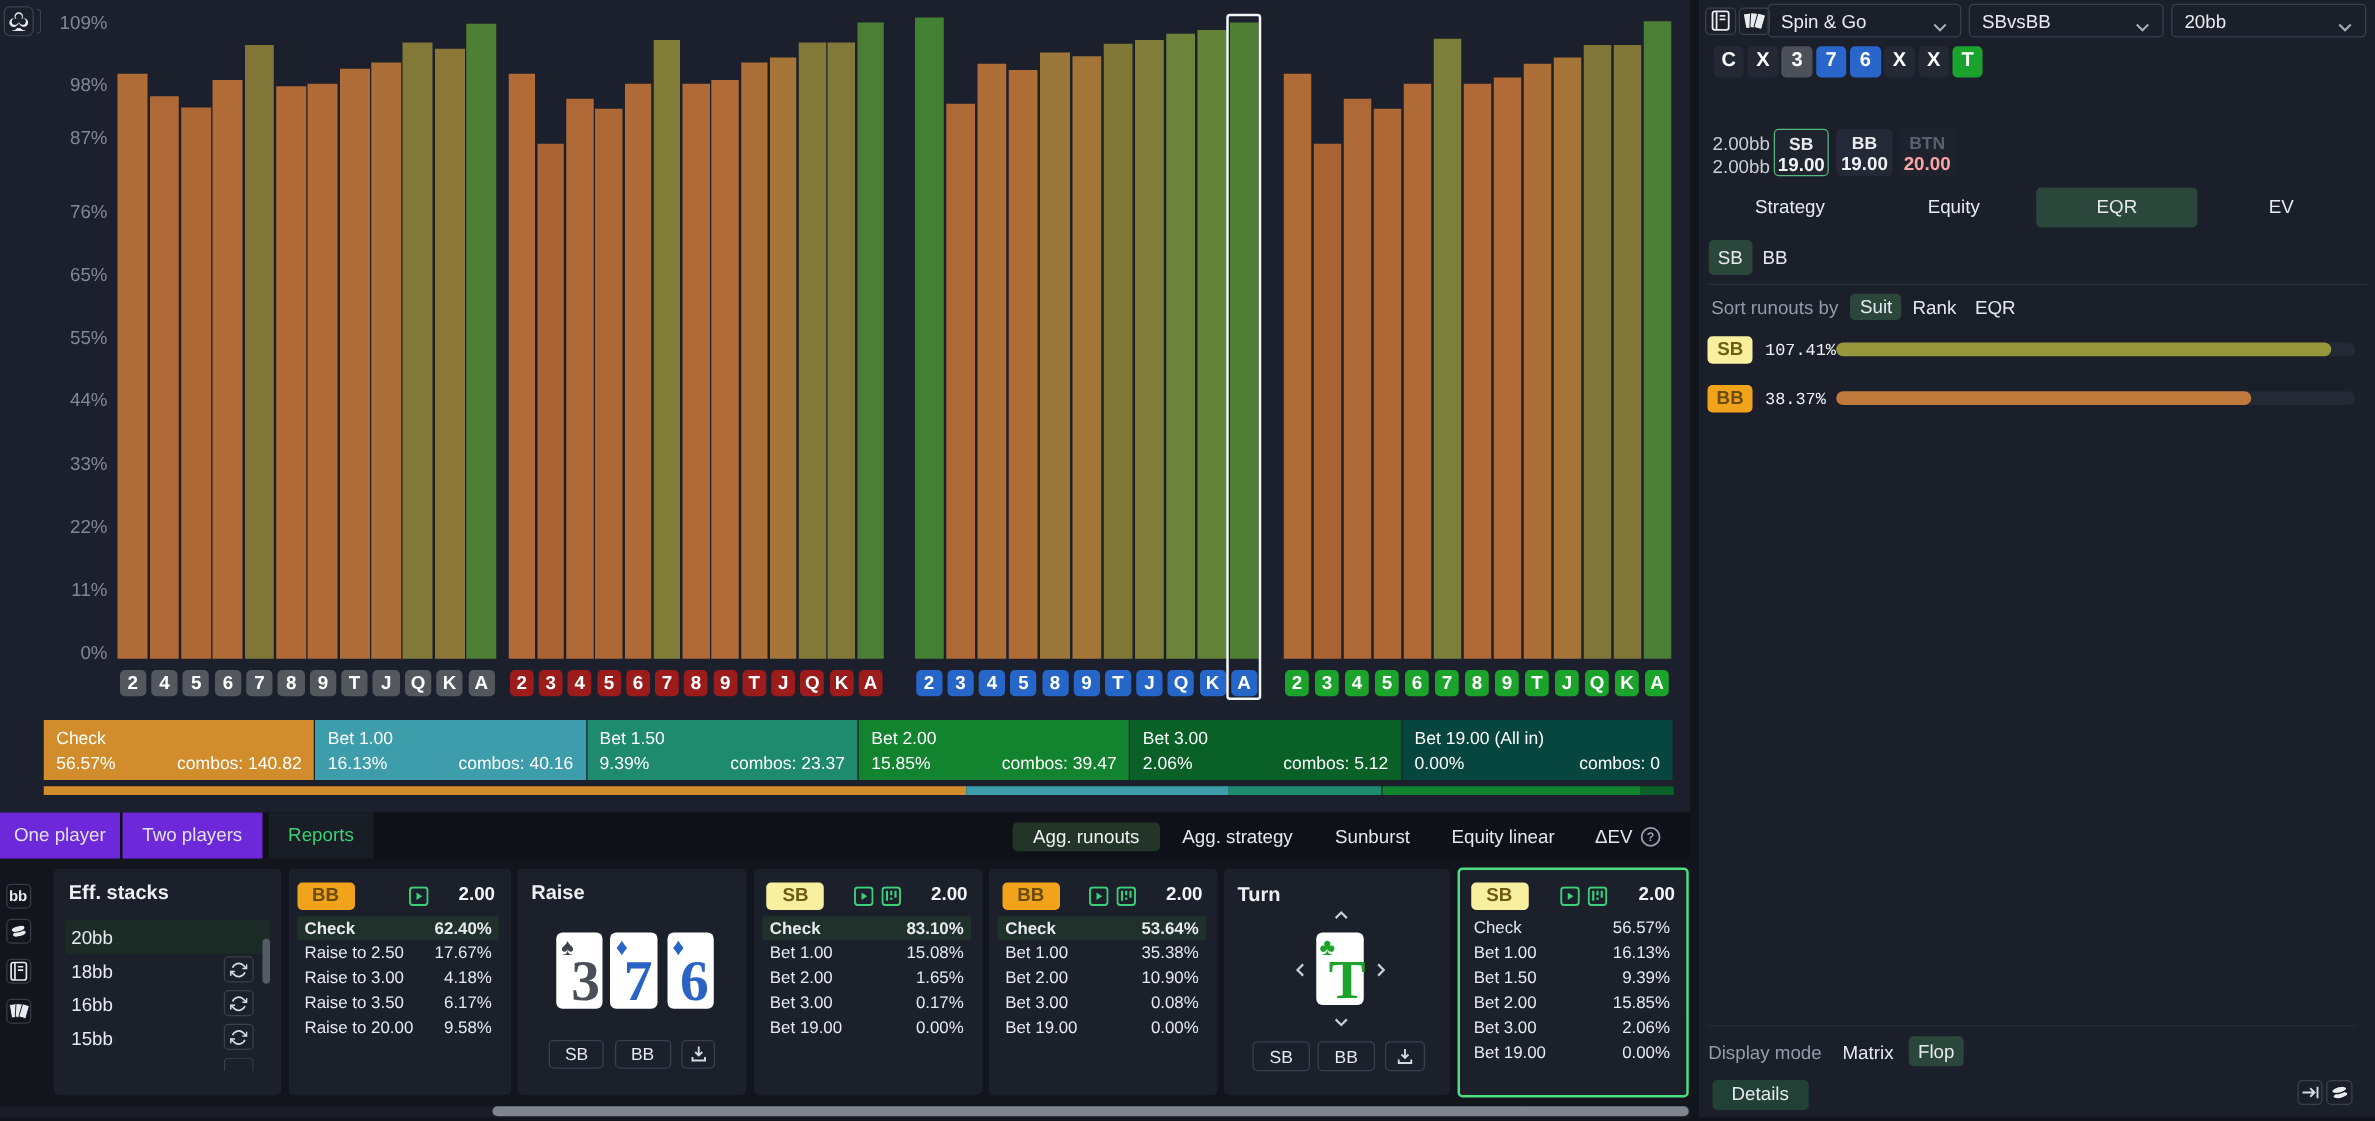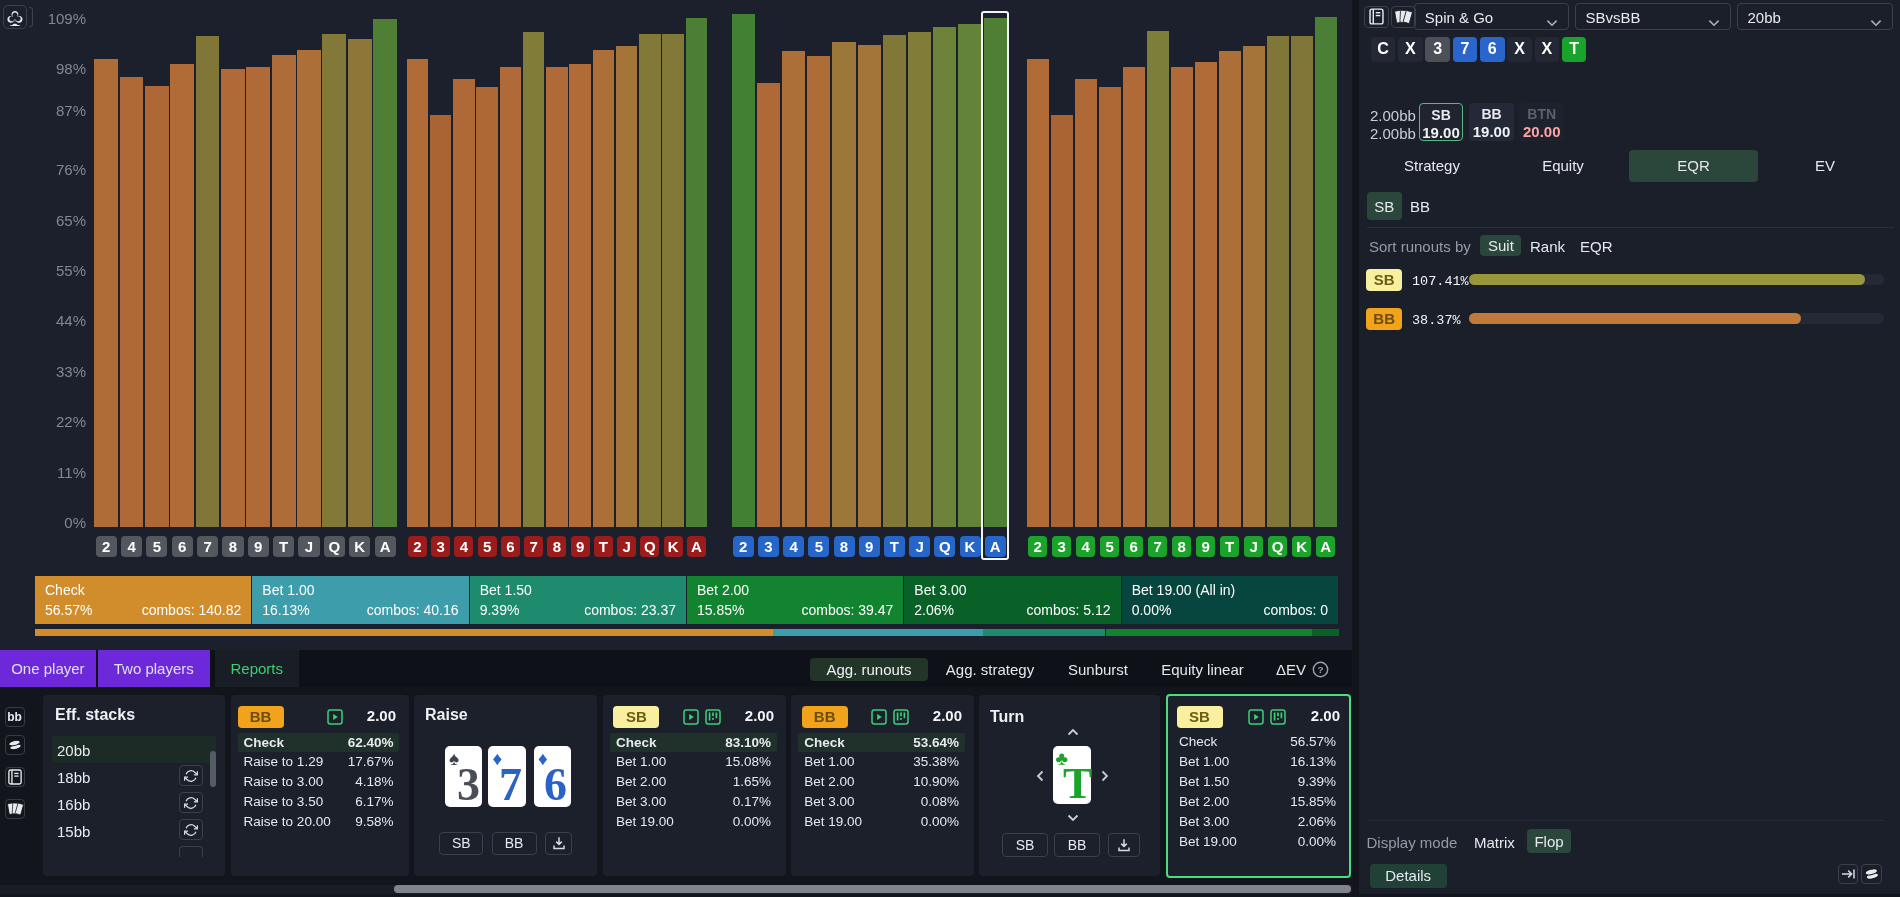--- a/index.html
+++ b/index.html
@@ -317,21 +317,21 @@
 <div class="picon" style="left:327px;top:709px"><svg width="16" height="16" viewBox="0 0 16 16">
         <rect x="1" y="1" width="14" height="14" rx="2.2" fill="none" stroke="#3ecf7a" stroke-width="1.5"></rect>
         <path d="M6.2 5 L10.8 8 L6.2 11 Z" fill="#3ecf7a"></path>
       </svg></div>
 <div class="amount" style="left:318px;width:78px;top:707px">2.00</div>
 <div class="prow hl" style="left:237.6px;width:161.9px;top:732.5px">
       <span>Check</span>
       <span>62.40%</span>
     </div>
 <div class="prow" style="left:237.6px;width:161.9px;top:752.5px">
-      <span>Raise to 1.29</span>
+      <span>Raise to 2.50</span>
       <span>17.67%</span>
     </div>
 <div class="prow" style="left:237.6px;width:161.9px;top:772.5px">
       <span>Raise to 3.00</span>
       <span>4.18%</span>
     </div>
 <div class="prow" style="left:237.6px;width:161.9px;top:792.5px">
       <span>Raise to 3.50</span>
       <span>6.17%</span>
     </div>

